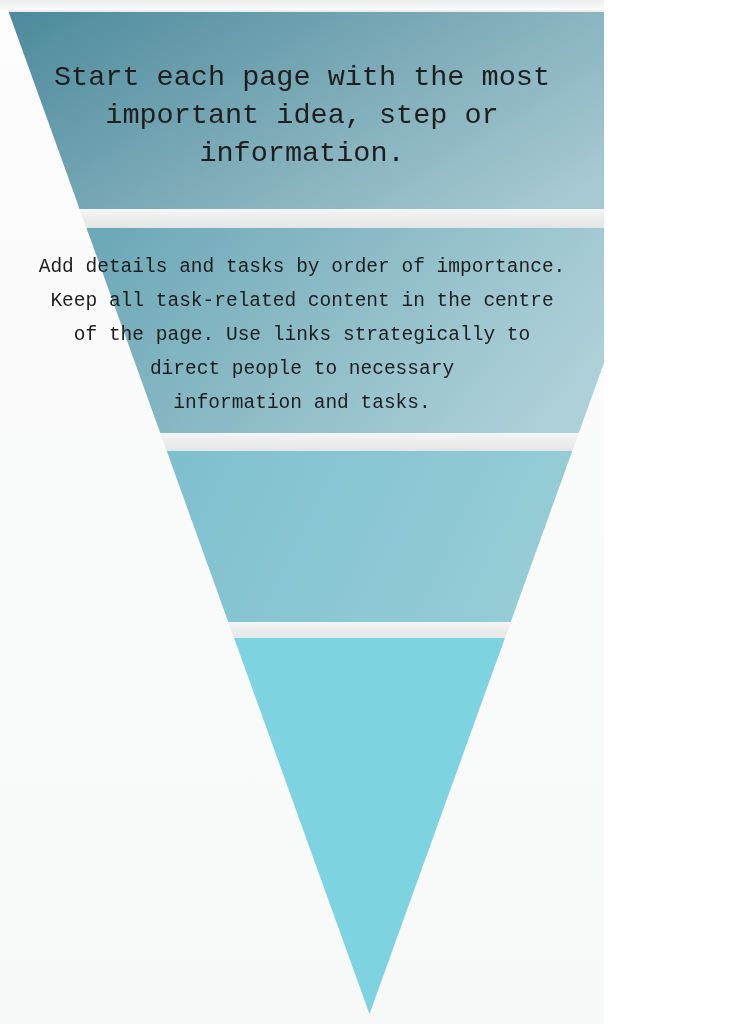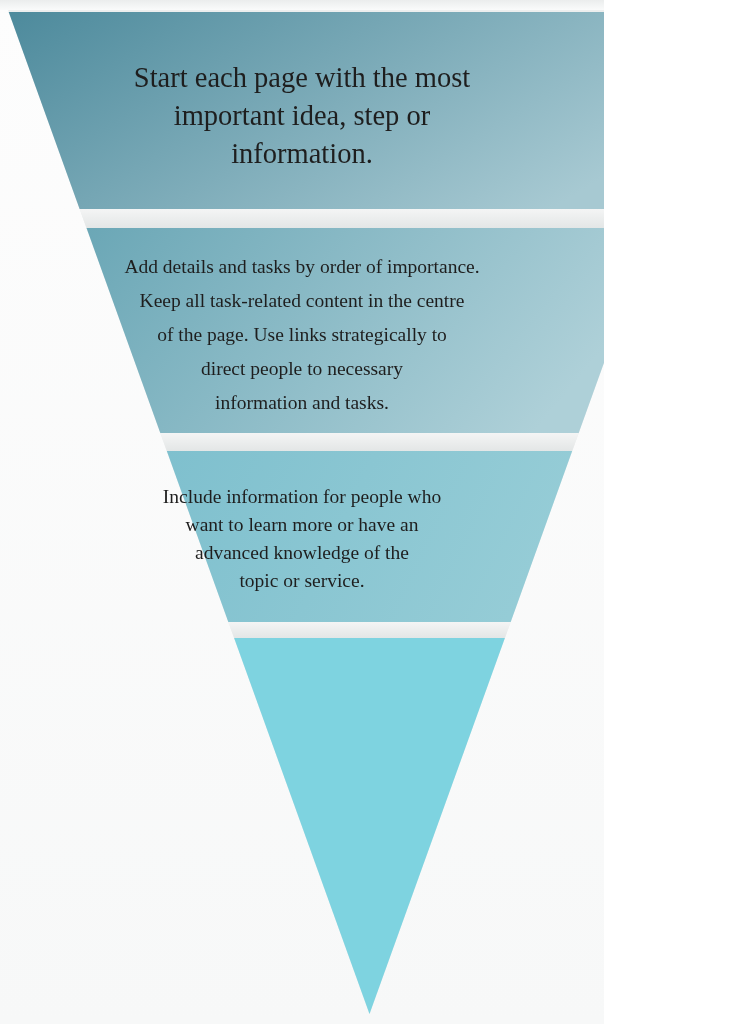--- a/index.html
+++ b/index.html
@@ -5,21 +5,21 @@
   html, body {
     margin: 0;
     padding: 0;
   }
   .stage {
     position: relative;
     width: 604px;
     height: 1024px;
     overflow: hidden;
     background: linear-gradient(var(--background_top, #fdfdfd), var(--background_bottom, #f7f8f8));
-    font-family: Liberation Serif, serif;
+    font-family: Liberation Mono, monospace;
   }
   .top-strip {
     position: absolute;
     top: 0; left: 0; right: 0;
     height: 10px;
     background: linear-gradient(var(--top_strip, #ebeded), #fafbfb);
   }
   .funnel-svg {
     position: absolute;
     top: 0; left: 0;
@@ -99,18 +99,14 @@
   </svg>
 
   <div class="tier-text t1">Start each page with the most
 important idea, step or
 information.</div>
   <div class="tier-text t2">Add details and tasks by order of importance.
 Keep all task-related content in the centre
 of the page. Use links strategically to
 direct people to necessary
 information and tasks.</div>
-  <div class="tier-text t3">Include information for people who
-want to learn more or have an
-advanced knowledge of the
-topic or service.</div>
 
 </div>
 
 </body></html>

